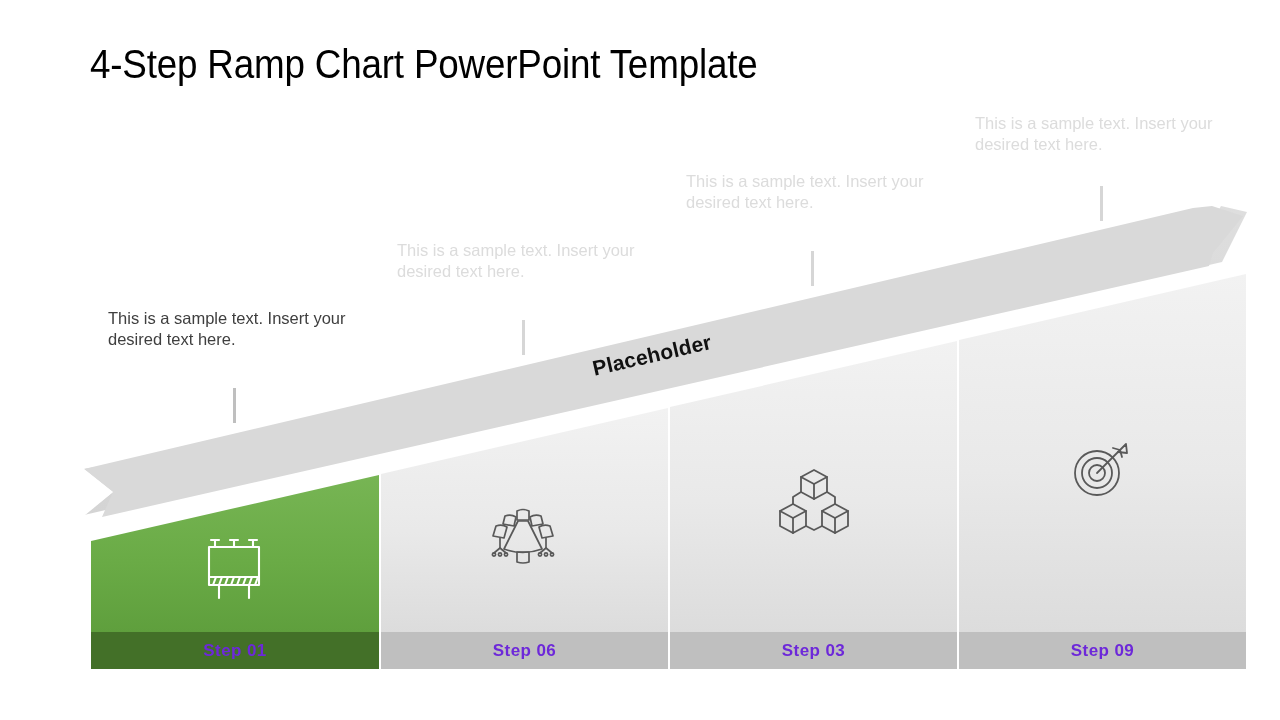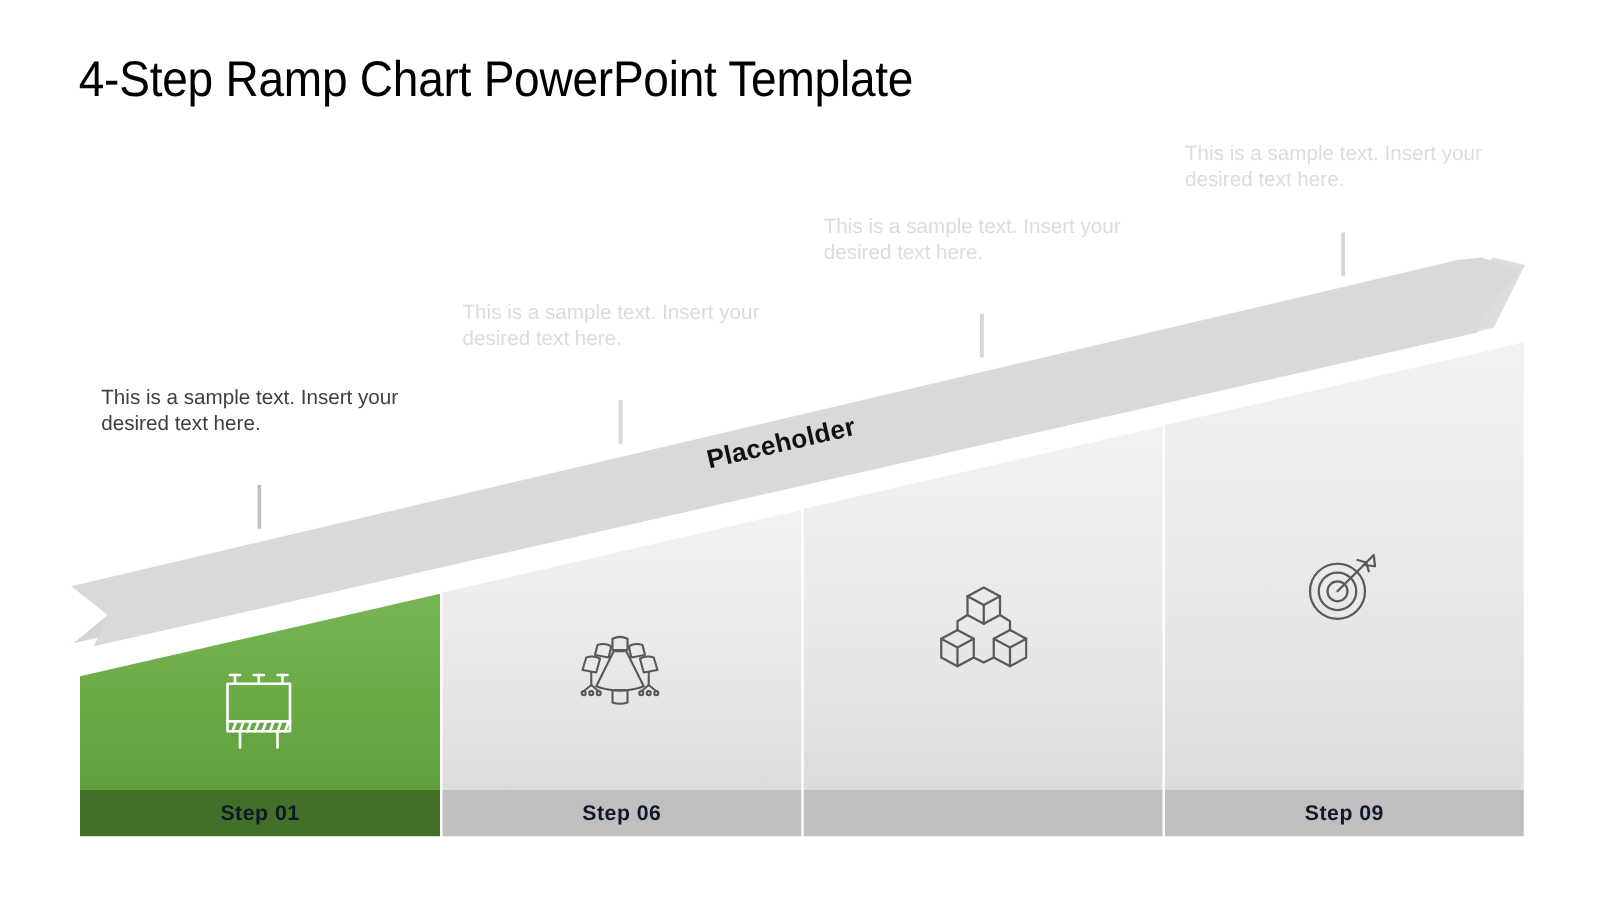--- a/index.html
+++ b/index.html
@@ -1,20 +1,20 @@
 <!DOCTYPE html>
 <html><head>
 <meta charset="utf-8">
 <style>
   html,body{margin:0;padding:0;}
   body{
     width:1280px;height:720px;background:#ffffff;overflow:hidden;position:relative;
     font-family:"Liberation Sans","DejaVu Sans",sans-serif;
   }
-  #stage{position:absolute;inset:0;width:1252px;height:720px;}
+  #stage{position:absolute;inset:0;width:1252px;height:720px;margin-left:27px;}
 
   
   .title{
     position:absolute;left:63px;top:42px;
     font-size:40px;font-weight:400;color:#000000;
     letter-spacing:-0.2px;white-space:nowrap;
     transform:scaleX(0.92);transform-origin:left center;
   }
 
   
@@ -27,21 +27,21 @@
     font-size:16.5px;font-weight:400;
   }
   .caption.active{color:#3f3f3f;}
   .caption.muted{color:#dcdcdc;}
 
   .connector{position:absolute;width:3px;background:#bfbfbf;z-index:4;}
   .connector.muted{background:#d6d6d6;}
 
   
   .steplabel{
-    position:absolute;text-align:center;color:#0f172a;
+    position:absolute;text-align:center;color:#6d28d9;
     font-size:17px;font-weight:bold;letter-spacing:0.4px;z-index:5;
   }
 
   
   .ribbon-text{
     position:absolute;z-index:4;
     font-size:21px;font-weight:bold;color:#111111;
     letter-spacing:0.2px;white-space:nowrap;
     transform-origin:left center;
   }
@@ -112,20 +112,21 @@
   <div class="connector muted" style="left:495px;top:320px;height:35px;"></div>
 
   <div class="caption muted" style="left:659px;top:171px;width:250px;">This is a sample text. Insert your desired text here.</div>
   <div class="connector muted" style="left:784px;top:251px;height:35px;"></div>
 
   <div class="caption muted" style="left:948px;top:113px;width:250px;">This is a sample text. Insert your desired text here.</div>
   <div class="connector muted" style="left:1073px;top:186px;height:35px;"></div>
 
   <div class="steplabel" style="left:64px;top:641px;width:288px;">Step 01</div>
   <div class="steplabel" style="left:354px;top:641px;width:287px;">Step 06</div>
+  <div class="steplabel" style="left:643px;top:641px;width:287px;">Step 03</div>
   <div class="steplabel" style="left:932px;top:641px;width:287px;">Step 09</div>
 
   <svg class="icon" style="left:173px;top:536px;" width="68" height="66" viewBox="0 0 68 66" fill="none" stroke="#ffffff" stroke-width="2.1" stroke-linecap="round" stroke-linejoin="round">
     <rect x="9" y="11" width="50" height="30"></rect>
     <line x1="15" y1="4" x2="15" y2="11"></line>
       <line x1="11" y1="4" x2="19" y2="4"></line>
     <line x1="34" y1="4" x2="34" y2="11"></line>
       <line x1="30" y1="4" x2="38" y2="4"></line>
     <line x1="53" y1="4" x2="53" y2="11"></line>
       <line x1="49" y1="4" x2="57" y2="4"></line>

